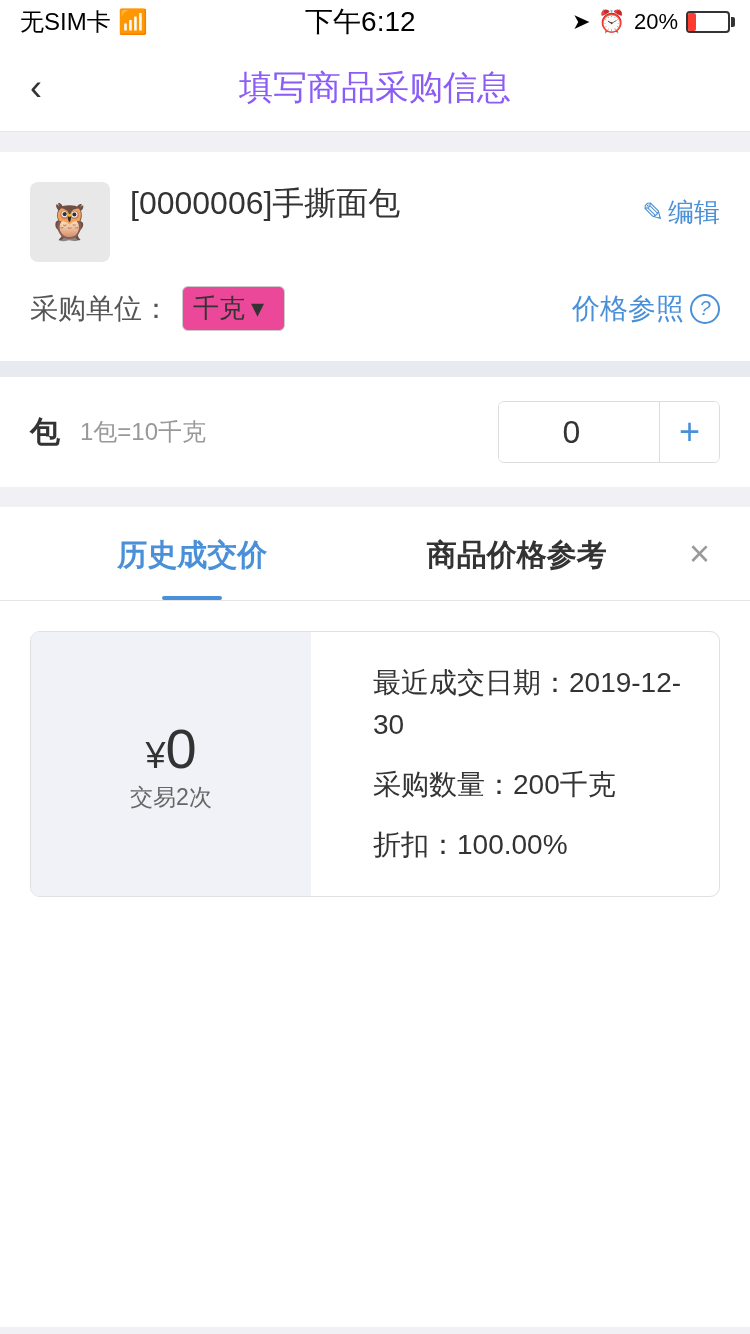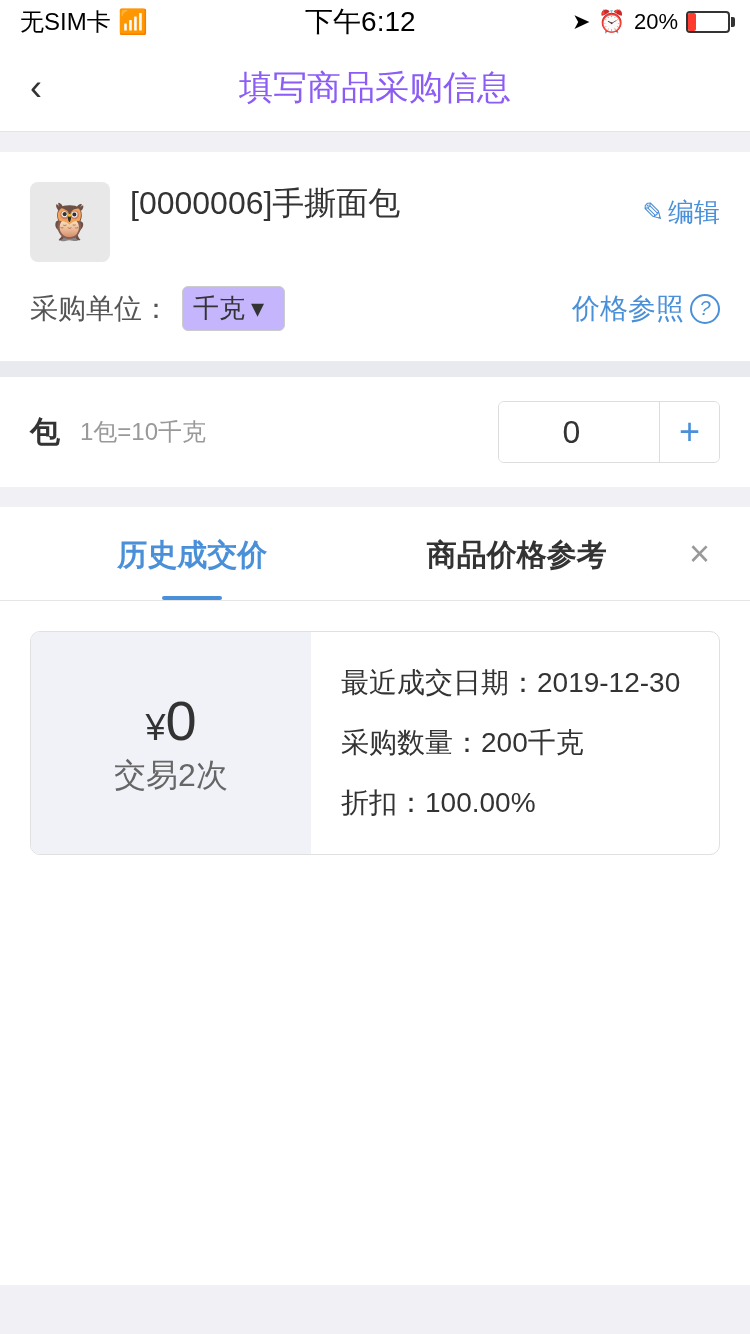--- a/index.html
+++ b/index.html
@@ -109,21 +109,21 @@
       display: flex; align-items: center; gap: 12px;
       font-size: 28px; color: #555;
     }
     .unit-label { color: #555; }
     .unit-select {
       border: 1px solid #ccc;
       border-radius: 6px;
       padding: 4px 20px 4px 10px;
       font-size: 26px;
       color: #333;
-      background: #c4b5fd;
+      background: #ec4899;
       position: relative;
       display: flex; align-items: center; gap: 6px;
       cursor: pointer;
     }
     .price-ref {
       color: #4a90d9;
       font-size: 28px;
       display: flex; align-items: center; gap: 6px;
       cursor: pointer;
     }
@@ -254,36 +254,37 @@
     .txn-price {
       font-size: 56px;
       font-weight: 300;
       color: #333;
     }
     .txn-price .currency {
       font-size: 36px;
       font-weight: 400;
     }
     .txn-count {
-      font-size: 32px;
+      font-size: 23px;
       color: #666;
       margin-top: 1px;
     }
     .txn-right {
       flex: 1;
       padding: 30px;
       display: flex;
       flex-direction: column;
       gap: 18px;
       justify-content: center;
     }
     .txn-detail {
       font-size: 28px;
       color: #333;
       line-height: 1.5;
+      margin-left: 32px;
     }
 
     
     .bottom-space {
       height: 400px;
       background: #fff;
     }
 
     
     .wifi-icon { font-size: 24px; }

